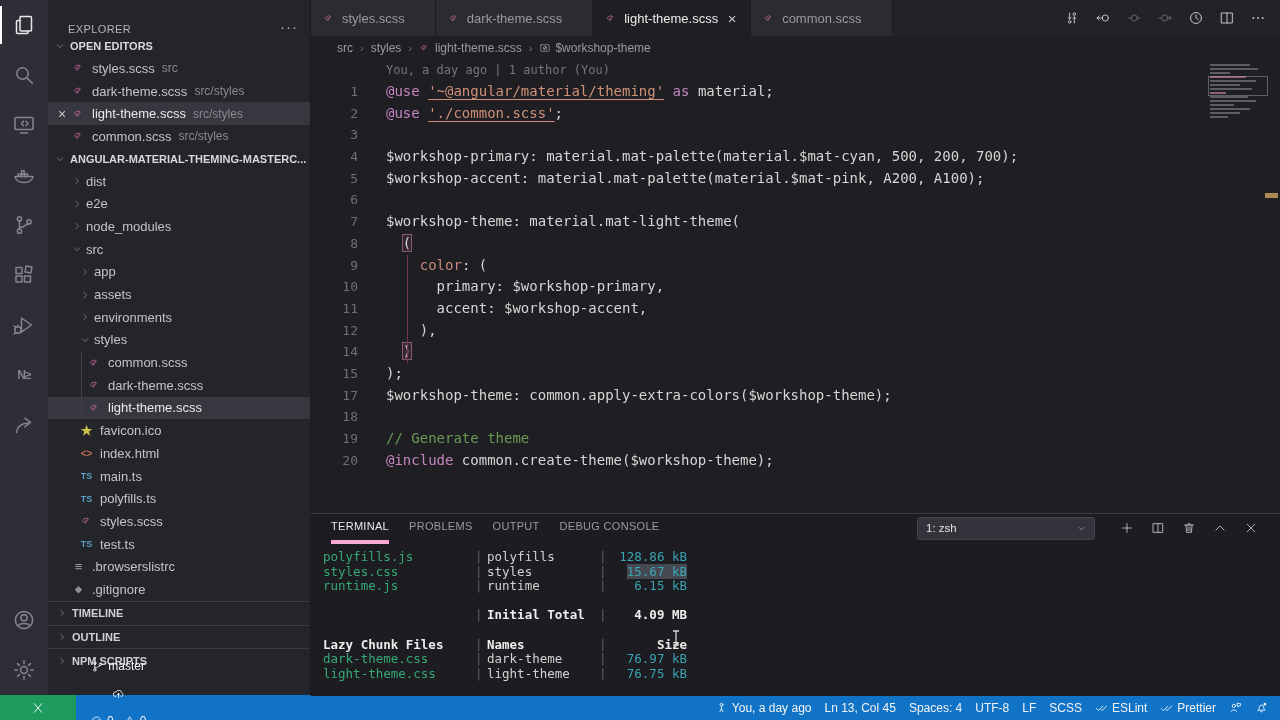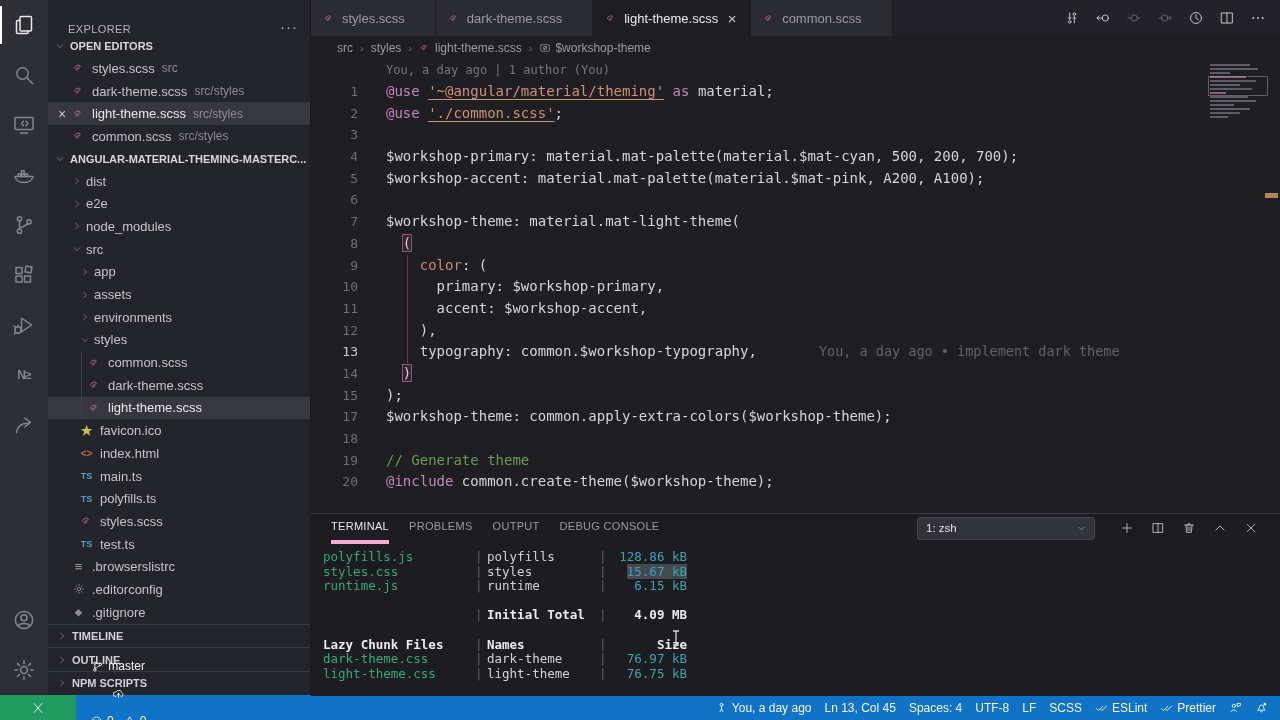--- a/index.html
+++ b/index.html
@@ -358,29 +358,20 @@
             <span class="lbl">test.ts</span>
           </div>
           <div class="row" style="padding-left: 22px;">
             <span class="fi">
               <span class="ticon" style="color:#9a9aa0;font-size:13px">≡</span>
             </span>
             <span class="lbl">.browserslistrc</span>
           </div>
           <div class="row" style="padding-left: 22px;">
             <span class="fi">
-              <svg width="12" height="12" viewBox="0 0 24 24" fill="none" stroke="#9a9aa0" stroke-width="1.5" stroke-linecap="round" stroke-linejoin="round">
-                <circle cx="12" cy="12" r="3.4"></circle>
-                <path d="M12 2.8v2.7M12 18.5v2.7M2.8 12h2.7M18.5 12h2.7M5.5 5.5l1.9 1.9M16.6 16.6l1.9 1.9M18.5 5.5l-1.9 1.9M7.4 16.6l-1.9 1.9"></path>
-              </svg>
-            </span>
-            <span class="lbl">.editorconfig</span>
-          </div>
-          <div class="row" style="padding-left: 22px;">
-            <span class="fi">
               <span class="ticon" style="color:#8f8f96;font-size:9px">◆</span>
             </span>
             <span class="lbl">.gitignore</span>
           </div>
         </div>
       <div id="sb-sections">
           <div class="bot-sec">
             <span class="chev" style="width:16px;display:flex;justify-content:center;color:#9a9aa0">
               <svg width="10" height="10" viewBox="0 0 24 24" fill="none" stroke="currentColor" stroke-width="1.5" stroke-linecap="round" stroke-linejoin="round">
                 <path d="M9 5.5l7 6.5-7 6.5"></path>
@@ -533,21 +524,20 @@
             <div class="cl"><span class="ln">3</span><span class="lc"></span></div>
             <div class="cl"><span class="ln">4</span><span class="lc"><span class="tok-d">$workshop-primary: material.mat-palette(material.$mat-cyan, 500, 200, 700);</span></span></div>
             <div class="cl"><span class="ln">5</span><span class="lc"><span class="tok-d">$workshop-accent: material.mat-palette(material.$mat-pink, A200, A100);</span></span></div>
             <div class="cl"><span class="ln">6</span><span class="lc"></span></div>
             <div class="cl"><span class="ln">7</span><span class="lc"><span class="tok-d">$workshop-theme: material.mat-light-theme(</span></span></div>
             <div class="cl"><span class="ln">8</span><span class="lc"><span class="tok-d">  </span><span class="tok-b">(</span></span></div>
             <div class="cl"><span class="ln">9</span><span class="lc"><span class="tok-d">    </span><span class="tok-r">color</span><span class="tok-d">: (</span></span></div>
             <div class="cl"><span class="ln">10</span><span class="lc"><span class="tok-d">      primary: $workshop-primary,</span></span></div>
             <div class="cl"><span class="ln">11</span><span class="lc"><span class="tok-d">      accent: $workshop-accent,</span></span></div>
             <div class="cl"><span class="ln">12</span><span class="lc"><span class="tok-d">    ),</span></span></div>
-            <div class="cl"><span class="ln cur">13</span><span class="lc"><span class="tok-d">    typography: common.$workshop-typography,</span><span class="blame-inline">You, a day ago • implement dark theme</span></span></div>
             <div class="cl"><span class="ln">14</span><span class="lc"><span class="tok-d">  </span><span class="tok-b">)</span></span></div>
             <div class="cl"><span class="ln">15</span><span class="lc"><span class="tok-d">);</span></span></div>
             <div class="cl"><span class="ln">17</span><span class="lc"><span class="tok-d">$workshop-theme: common.apply-extra-colors($workshop-theme);</span></span></div>
             <div class="cl"><span class="ln">18</span><span class="lc"></span></div>
             <div class="cl"><span class="ln">19</span><span class="lc"><span class="tok-c">// Generate theme</span></span></div>
             <div class="cl"><span class="ln">20</span><span class="lc"><span class="tok-k">@include</span><span class="tok-d"> common.create-theme($workshop-theme);</span></span></div>
           </div>
         <div id="bracketguide"></div>
         <div id="minimap">
             <div class="mrow" style="width: 40px;"></div>

